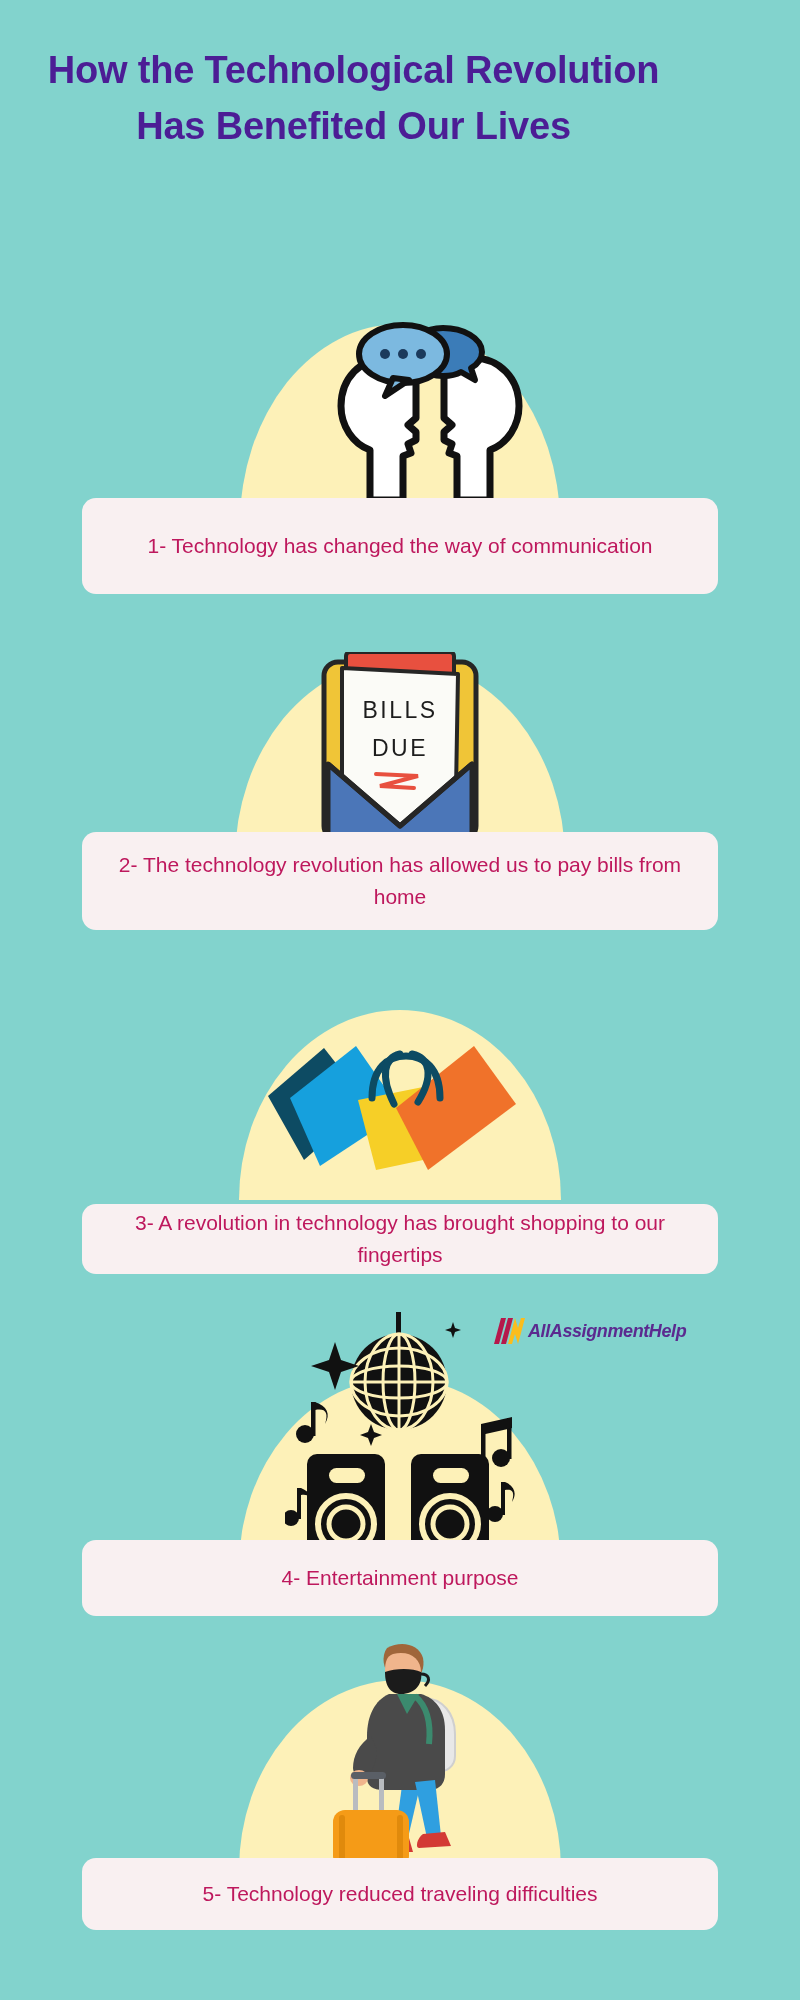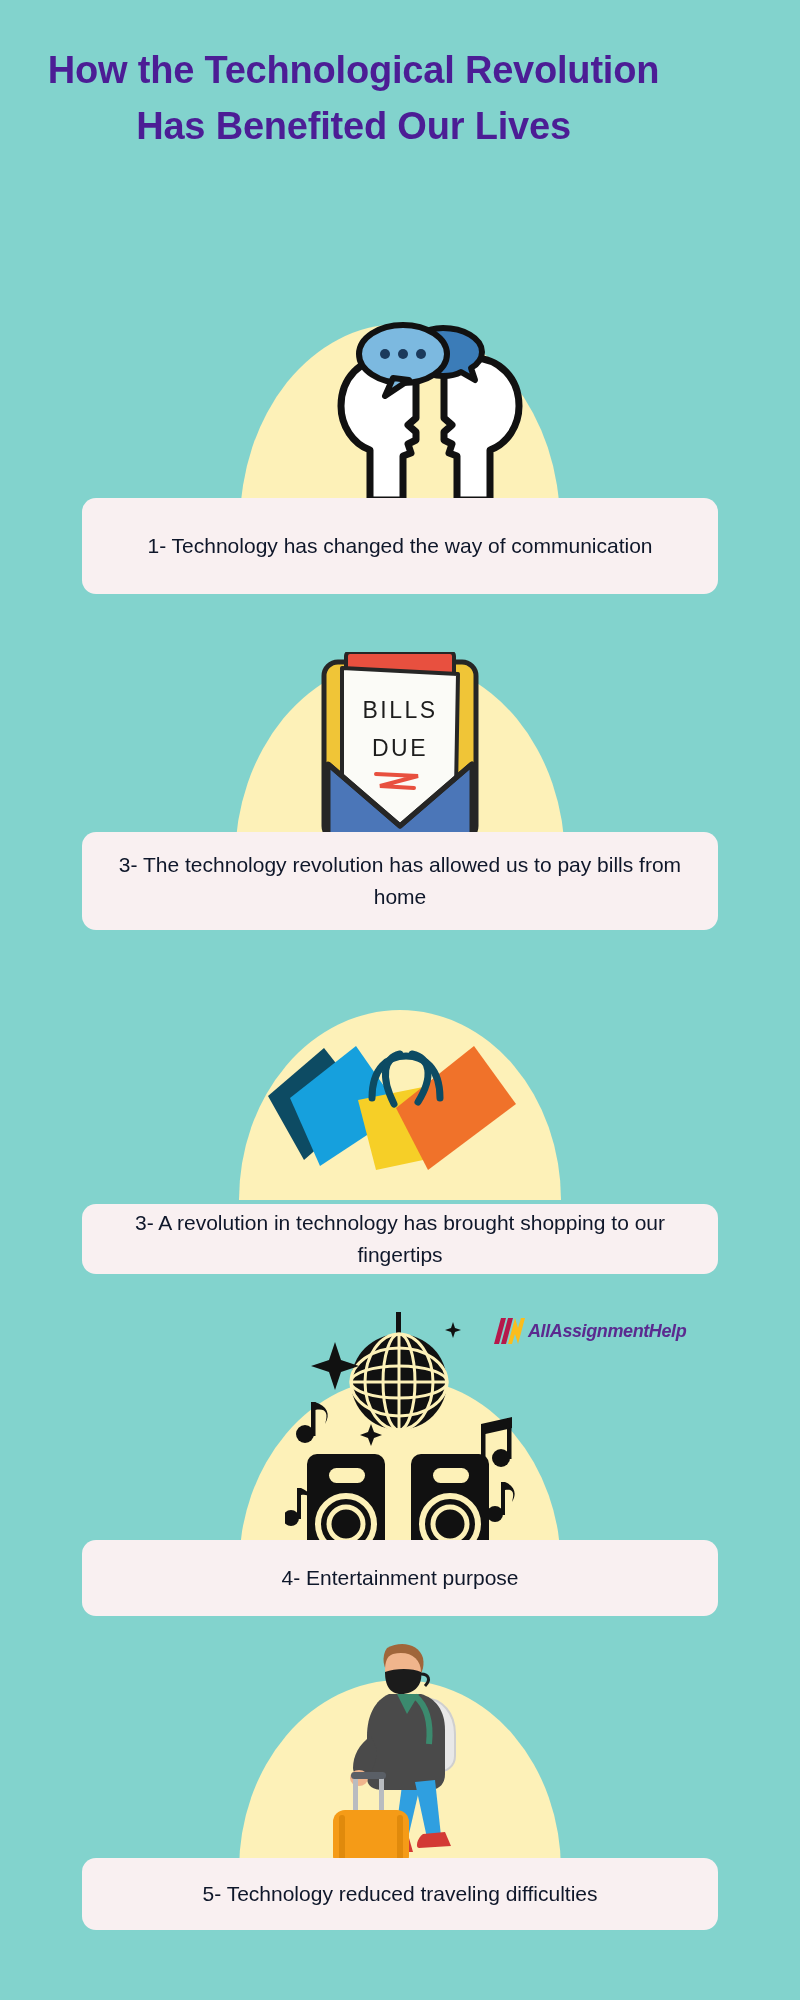--- a/index.html
+++ b/index.html
@@ -43,21 +43,21 @@
     border-radius: 50% 50% 0 0 / 100% 100% 0 0;
   }
 
   
   .card {
     position: absolute;
     left: 82px;
     width: 636px;
     background: #f9f0f1;
     border-radius: 14px;
-    color: #0f172a;
+    color: #be185d;
     font-size: 21px;
     line-height: 1.52;
     text-align: center;
     display: flex;
     align-items: center;
     justify-content: center;
     padding: 16px 34px;
     z-index: 5;
   }
 
@@ -145,21 +145,21 @@
         <path d="M18 112 L90 174 L162 112 L162 182 C162 188 158 192 152 192
                  L28 192 C22 192 18 188 18 182 Z" fill="#4b76b8" stroke="#262626" stroke-width="5" stroke-linejoin="round"></path>
         <path d="M18 112 L90 174 L162 112" fill="none" stroke="#262626" stroke-width="5" stroke-linejoin="round"></path>
 
         <path d="M14 122 L14 176 C14 185 21 192 30 192 L150 192
                  C159 192 166 185 166 176 L166 122 L90 186 Z" fill="#f0c537" stroke="#262626" stroke-width="5" stroke-linejoin="round" opacity="0"></path>
       </svg>
     </div>
 
     <div class="card" style="top:832px; height:98px;">
-      <span>3- The technology revolution has allowed us to pay bills from home</span>
+      <span>2- The technology revolution has allowed us to pay bills from home</span>
     </div>
   </div>
 
   <div class="block">
 
     <div class="halo" style="top:1010px; width:322px; height:190px;"></div>
 
     <div class="art" style="top:1032px; width:280px; height:140px;">
       <svg viewBox="0 0 280 140" width="280" height="140">
 

